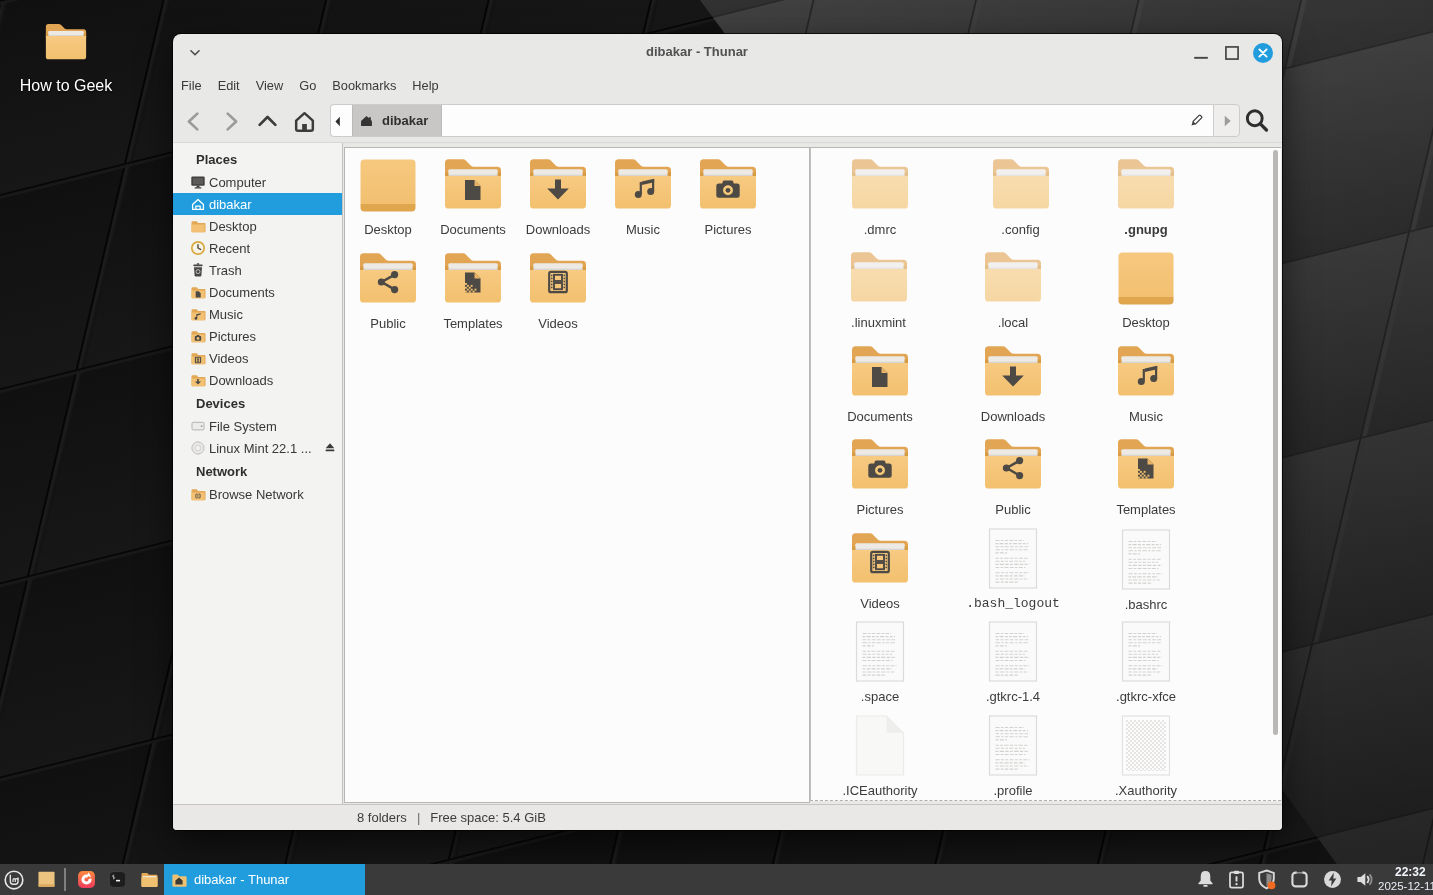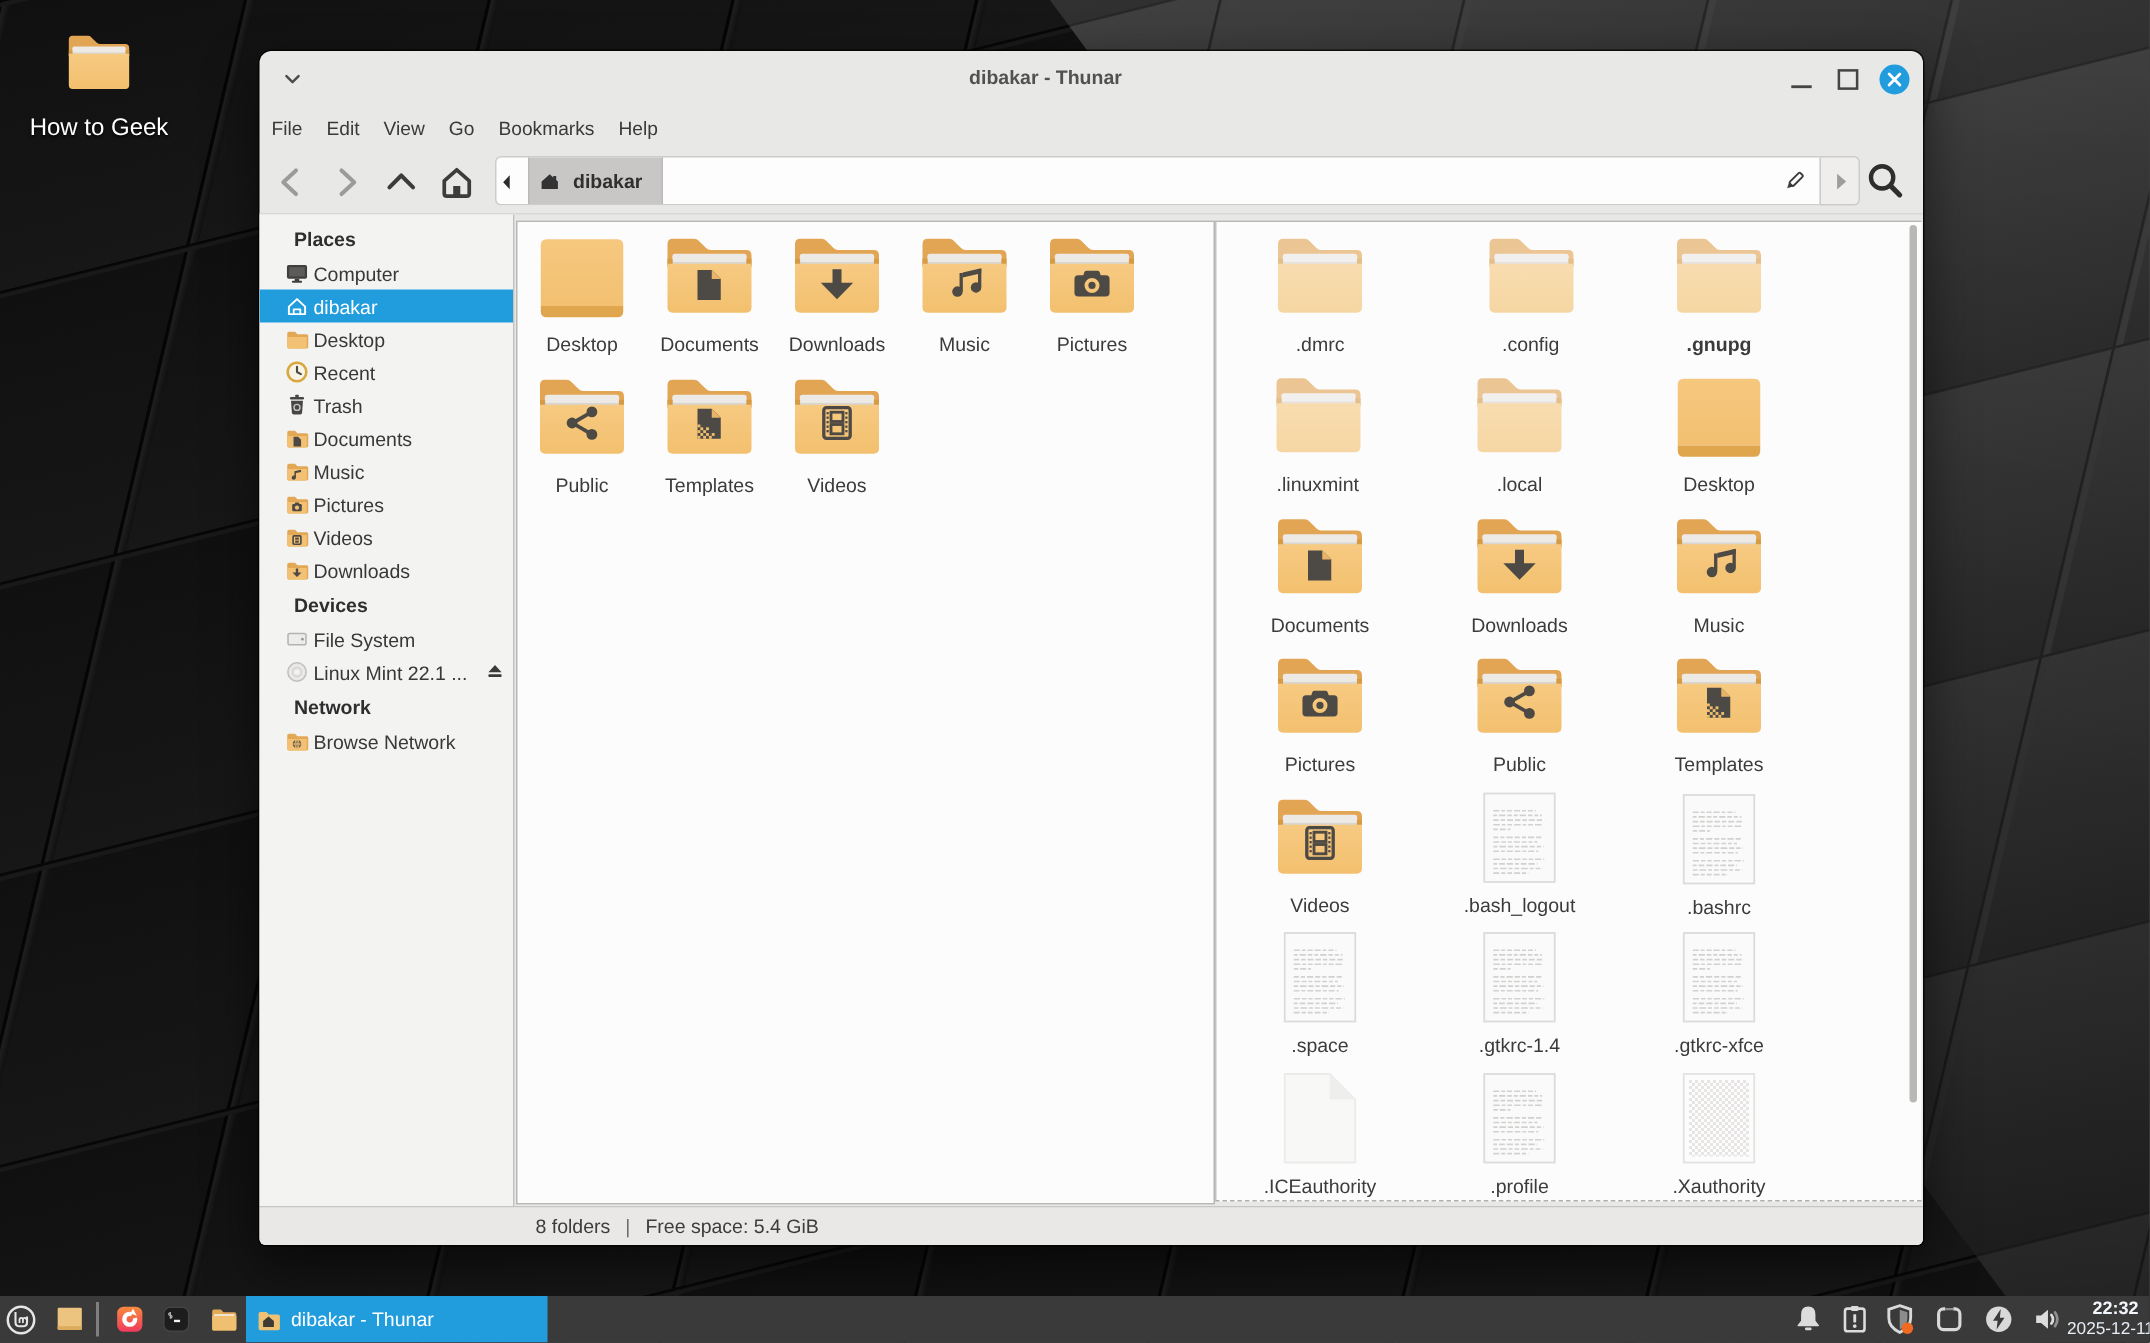--- a/index.html
+++ b/index.html
@@ -751,21 +751,21 @@
               <use href="#i-folder-templates"></use>
             </svg>
             <div class="flabel">Templates</div>
           </div>
           <div class="fitem" style="left: 2.5px; top: 376.5px;">
             <svg class="ficon" viewBox="0 0 64 64">
               <use href="#i-folder-videos"></use>
             </svg>
             <div class="flabel">Videos</div>
           </div>
-          <div class="fitem hidden-file" style="left: 135.5px; top: 376.5px;">
+          <div class="fitem hidden-file" style="left: 135.5px; top: 376.5px; font-family: Liberation Mono, monospace;">
             <svg class="ficon" viewBox="0 0 64 64">
               <use href="#i-text-file"></use>
             </svg>
             <div class="flabel">.bash_logout</div>
           </div>
           <div class="fitem hidden-file" style="left: 268.5px; top: 378px;">
             <svg class="ficon" viewBox="0 0 64 64">
               <use href="#i-text-file"></use>
             </svg>
             <div class="flabel">.bashrc</div>

